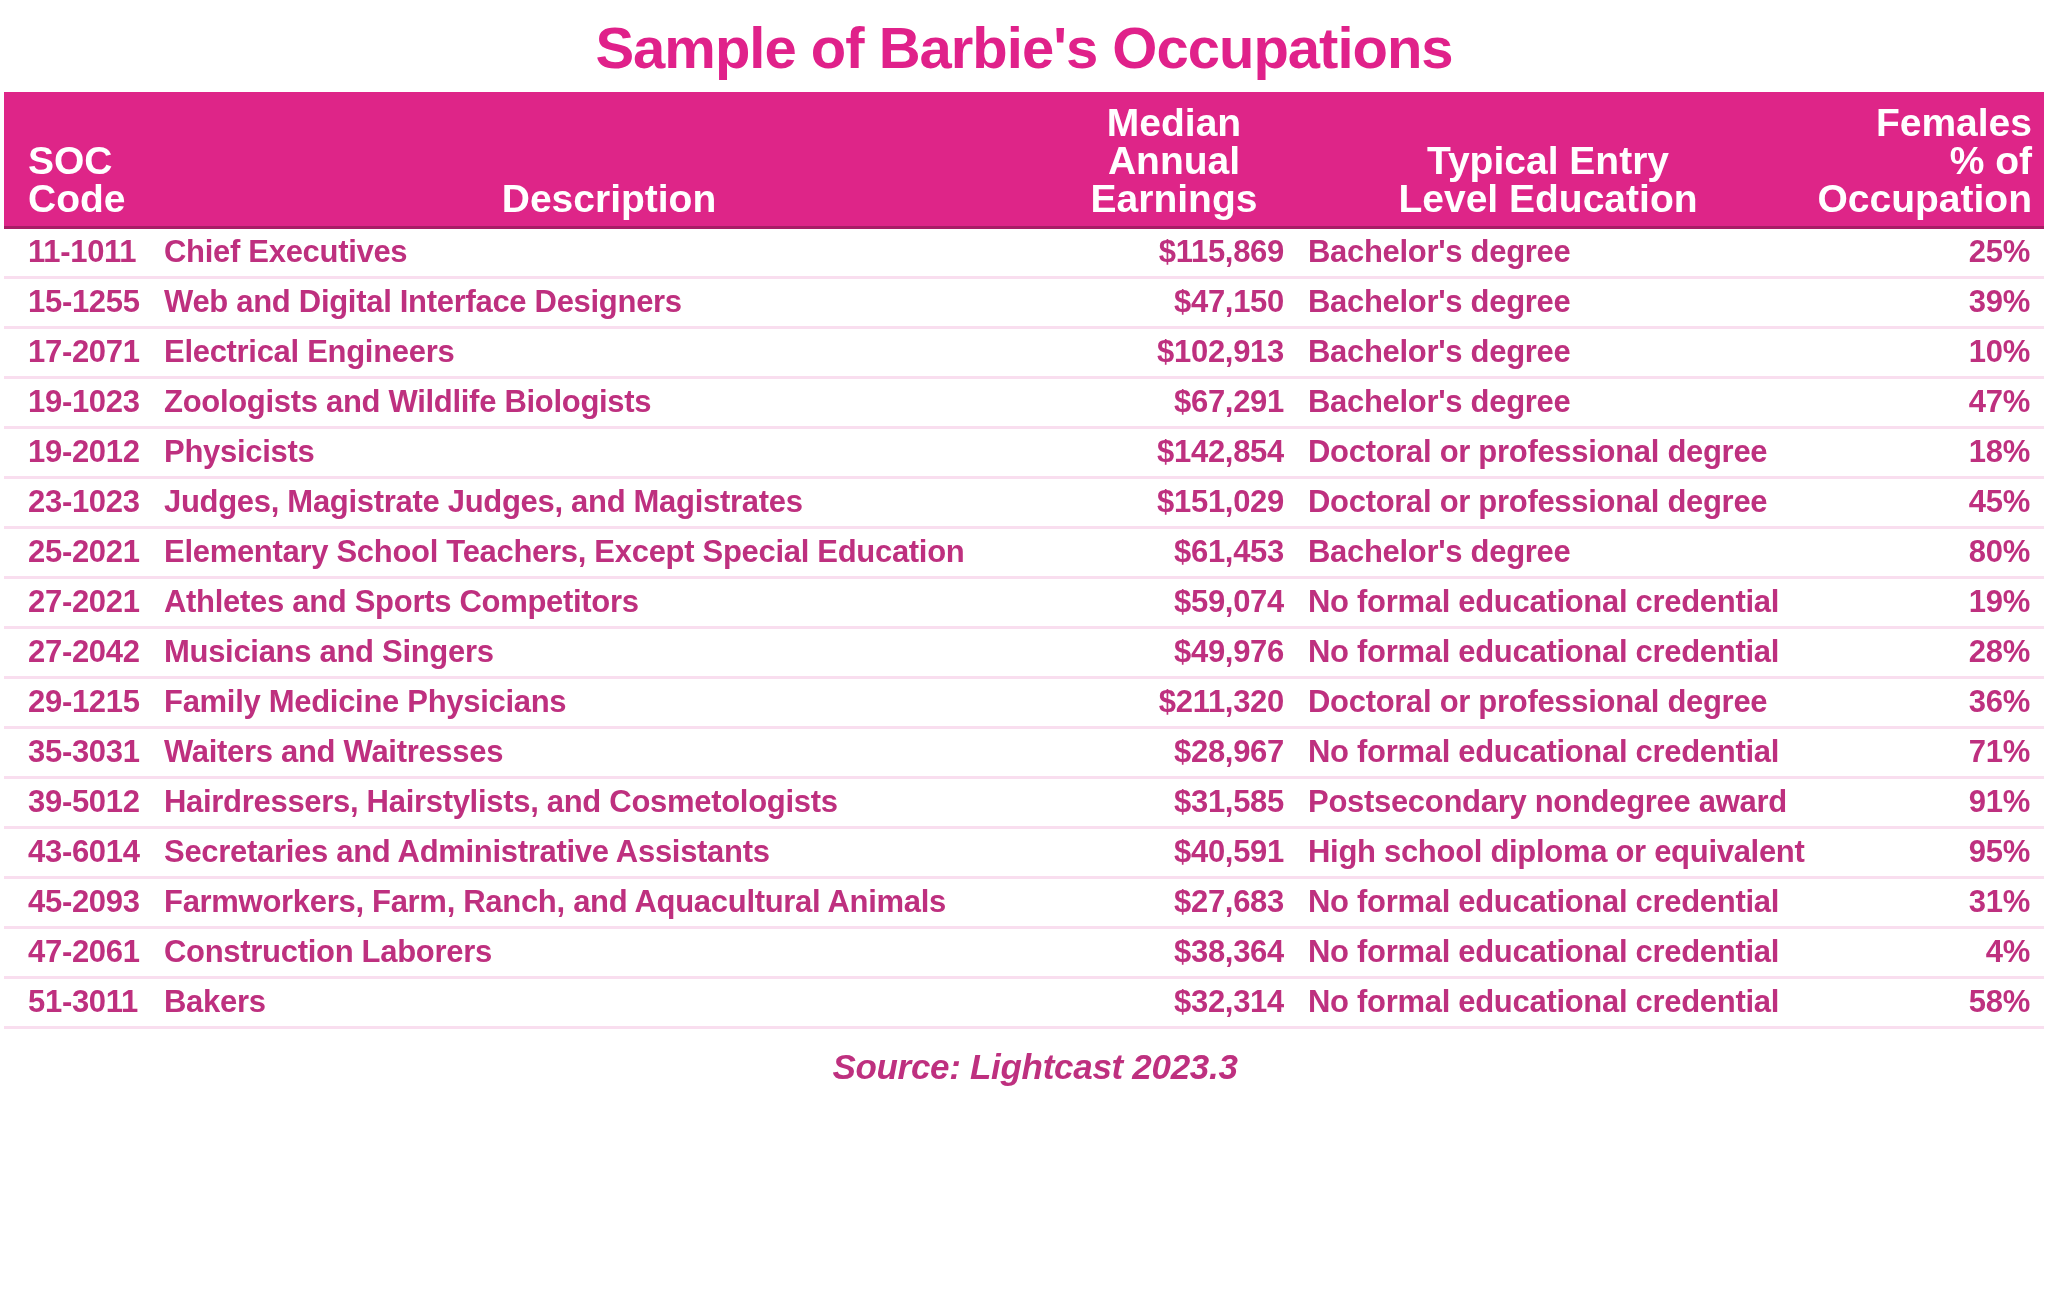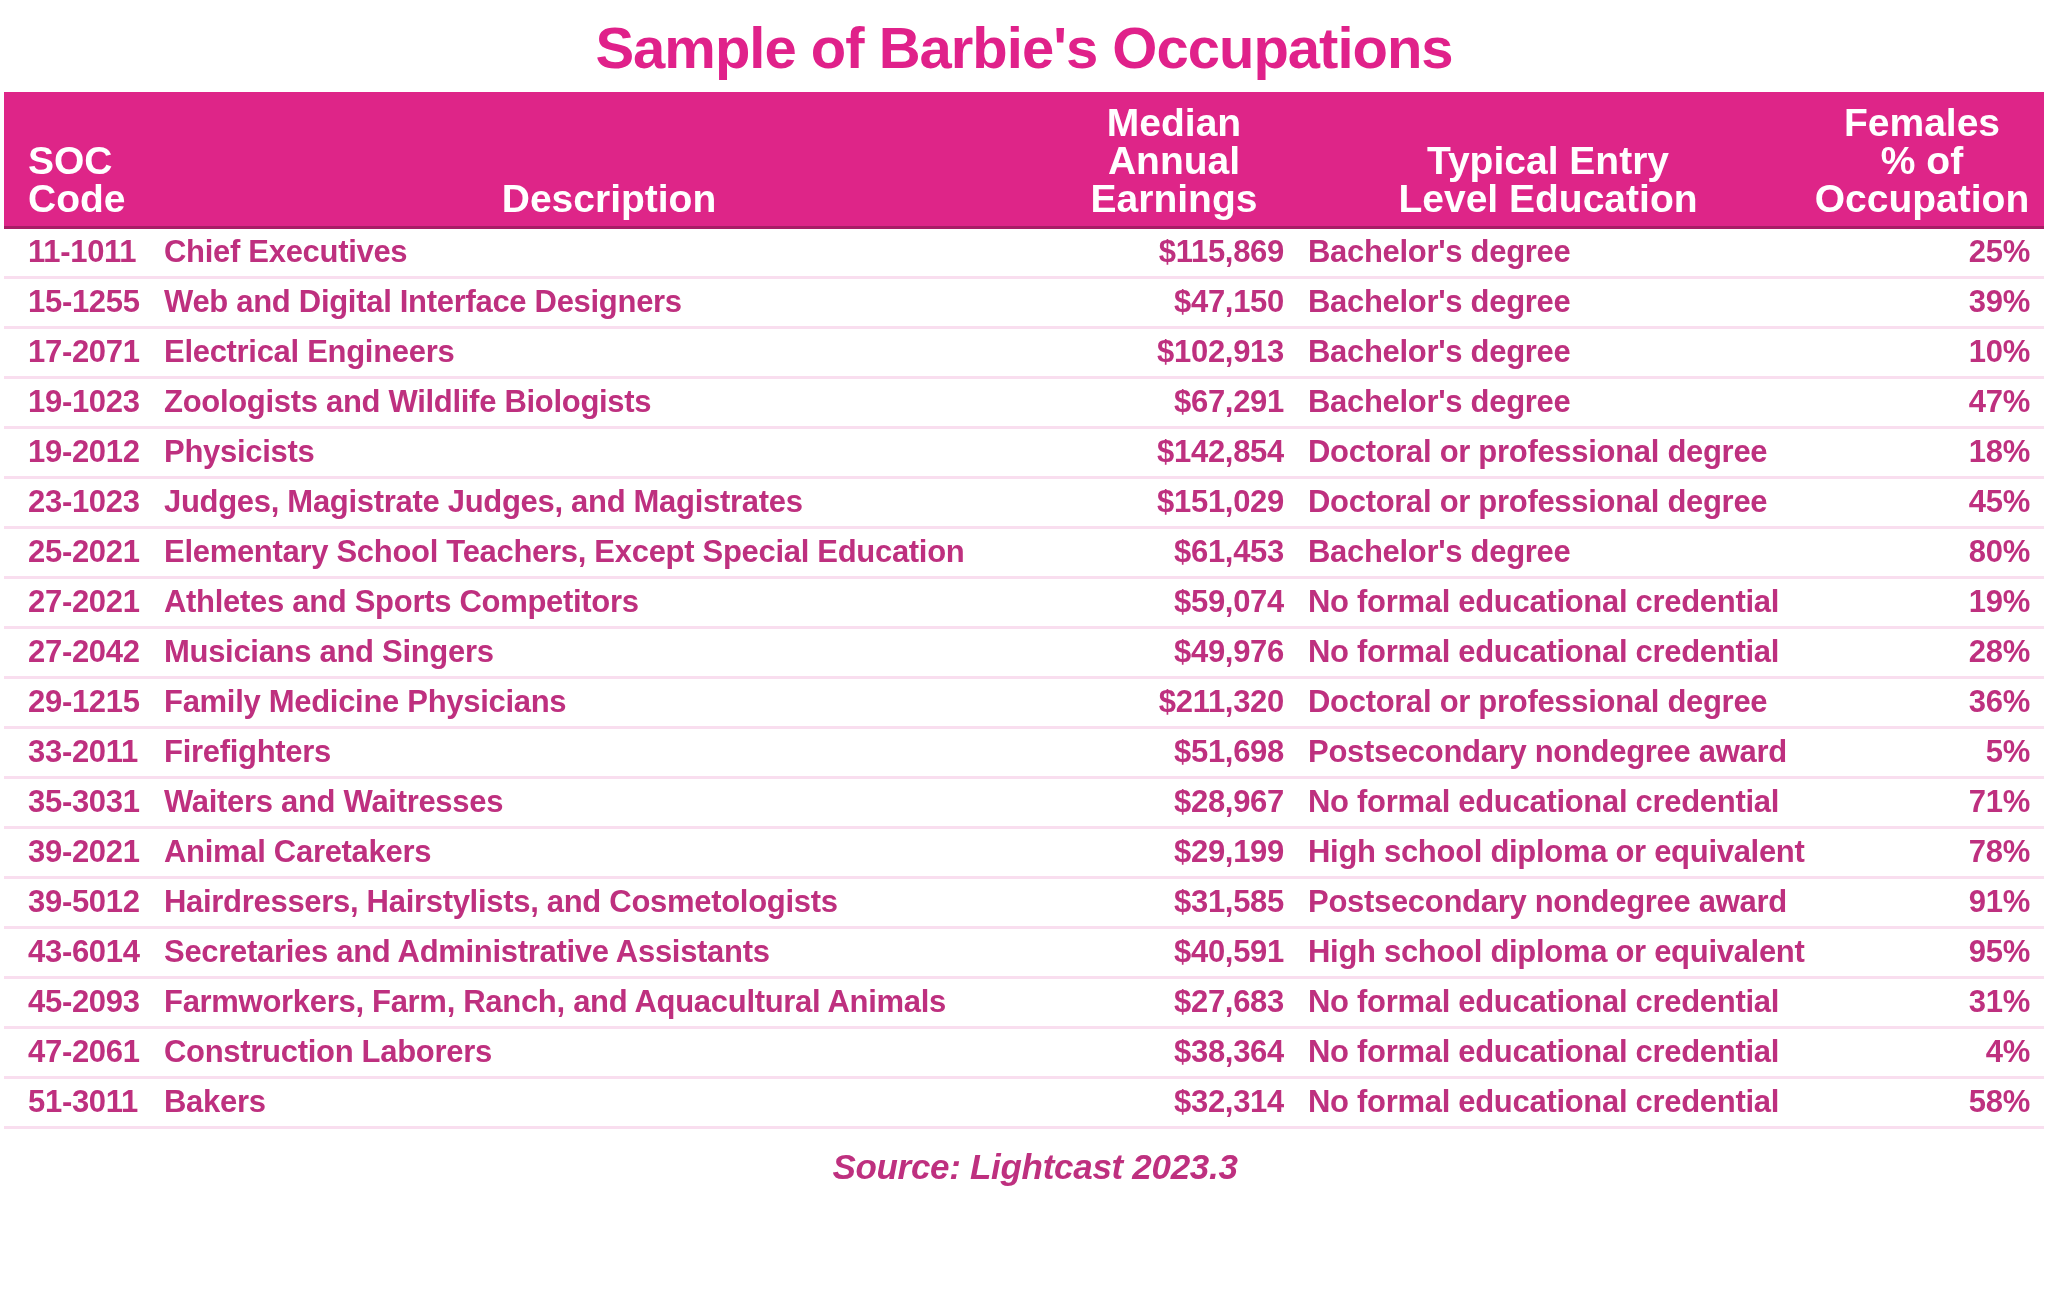--- a/index.html
+++ b/index.html
@@ -41,21 +41,21 @@
   }
   thead th .hline {
     display: block;
     line-height: 38px;
     white-space: nowrap;
   }
   th.h-soc { text-align: left; padding-left: 24px; }
   th.h-desc { text-align: center; }
   th.h-earn { text-align: center; }
   th.h-edu { text-align: center; }
-  th.h-fem { text-align: center; padding-right: 12px; }
+  th.h-fem { text-align: right; padding-right: 12px; }
 
   tbody td {
     font-size: 31px;
     font-weight: bold;
     color: #BE307F;
     letter-spacing: -0.3px;
     height: 47px;
     border-bottom: 3px solid #F9DEEF;
     padding: 0;
     white-space: nowrap;
@@ -183,39 +183,25 @@
         <td class="c-fem">28%</td>
       </tr>
       <tr>
         <td class="c-soc">29-1215</td>
         <td class="c-desc">Family Medicine Physicians</td>
         <td class="c-earn">$211,320</td>
         <td class="c-edu">Doctoral or professional degree</td>
         <td class="c-fem">36%</td>
       </tr>
       <tr>
-        <td class="c-soc">33-2011</td>
-        <td class="c-desc">Firefighters</td>
-        <td class="c-earn">$51,698</td>
-        <td class="c-edu">Postsecondary nondegree award</td>
-        <td class="c-fem">5%</td>
-      </tr>
-      <tr>
         <td class="c-soc">35-3031</td>
         <td class="c-desc">Waiters and Waitresses</td>
         <td class="c-earn">$28,967</td>
         <td class="c-edu">No formal educational credential</td>
         <td class="c-fem">71%</td>
-      </tr>
-      <tr>
-        <td class="c-soc">39-2021</td>
-        <td class="c-desc">Animal Caretakers</td>
-        <td class="c-earn">$29,199</td>
-        <td class="c-edu">High school diploma or equivalent</td>
-        <td class="c-fem">78%</td>
       </tr>
       <tr>
         <td class="c-soc">39-5012</td>
         <td class="c-desc">Hairdressers, Hairstylists, and Cosmetologists</td>
         <td class="c-earn">$31,585</td>
         <td class="c-edu">Postsecondary nondegree award</td>
         <td class="c-fem">91%</td>
       </tr>
       <tr>
         <td class="c-soc">43-6014</td>

